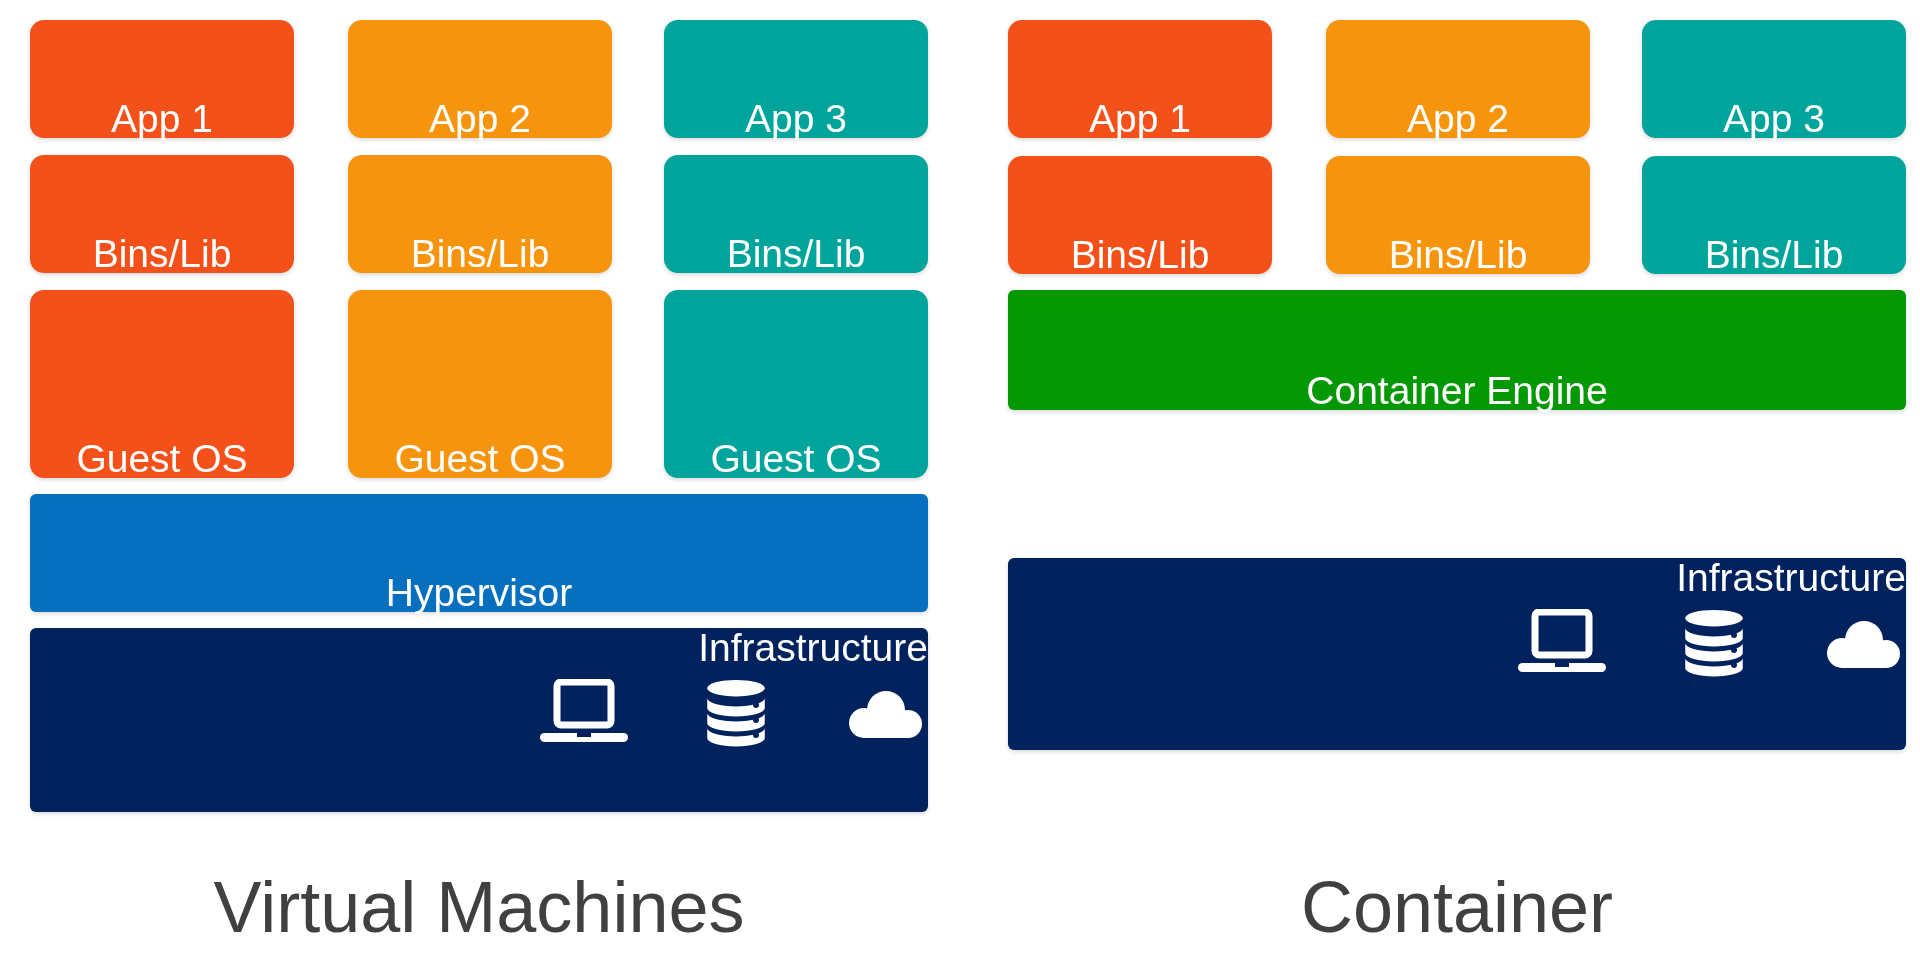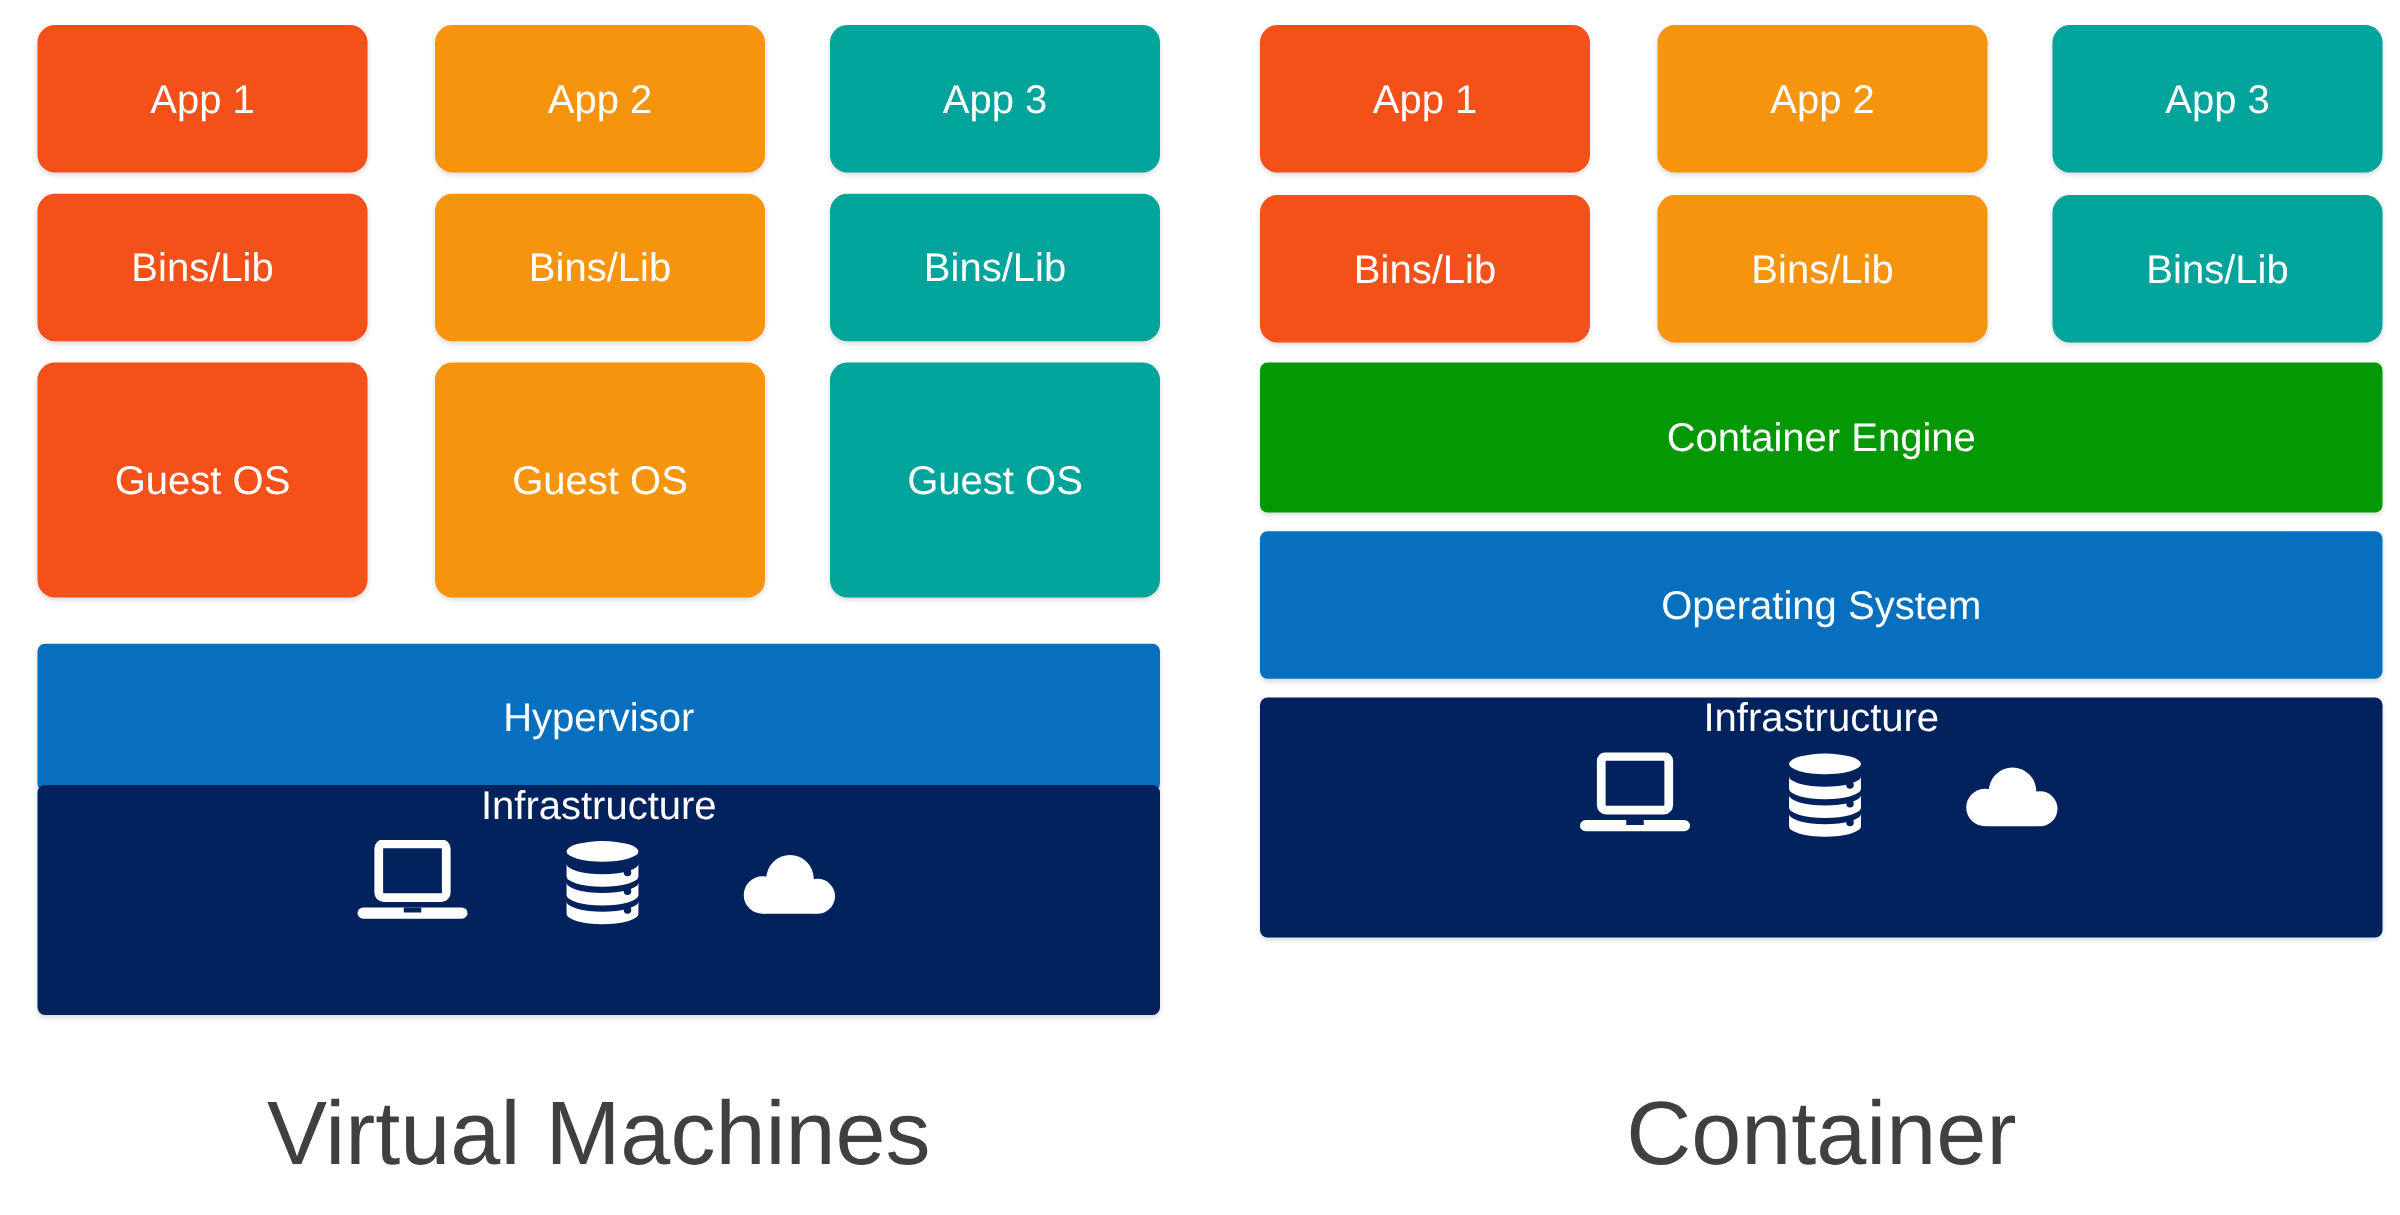--- a/index.html
+++ b/index.html
@@ -10,22 +10,22 @@
     font-family:"Liberation Sans", sans-serif;
   }
   .panel { position:absolute; top:0; height:972px; width:898px; }
   #panel-vm { left:30px; }
   #panel-ct { left:1008px; }
 
   .box {
     position:absolute;
     border-radius:14px;
     color:#ffffff;
-    display:flex; align-items:center; justify-content:center;
-    font-size:32px; line-height:1;
+    display:flex; align-items:flex-end; justify-content:center;
+    font-size:39px; line-height:1;
     box-shadow:0 2px 4px rgba(0,0,0,0.15);
   }
   .bar { left:0; width:898px; border-radius:6px; }
 
   
   .c0 { left:0;    width:264px; }
   .c1 { left:318px; width:264px; }
   .c2 { left:634px; width:264px; }
 
   
@@ -89,21 +89,21 @@
   <div class="box c0 r-vm-guest" style="background: rgb(244, 80, 26);">
     <span>Guest OS</span>
   </div>
   <div class="box c1 r-vm-guest" style="background: rgb(247, 148, 14);">
     <span>Guest OS</span>
   </div>
   <div class="box c2 r-vm-guest" style="background: rgb(0, 164, 155);">
     <span>Guest OS</span>
   </div>
 
-  <div class="box bar r-vm-hyp" style="background: rgb(7, 112, 190); margin-top: 21px;">
+  <div class="box bar r-vm-hyp" style="background: rgb(7, 112, 190);">
     <span>Hypervisor</span>
   </div>
 
   <div class="box bar infra r-vm-infra" style="background: rgb(2, 34, 94);">
     <span class="bar-label">Infrastructure</span>
     <span class="icon-row">
       <span class="icon">
         <svg width="92" height="72" viewBox="0 0 92 72" aria-hidden="true">
           <rect x="19" y="3" width="54" height="43" rx="4" fill="none" stroke="#FFFFFF" stroke-width="7"></rect>
           <rect x="2" y="54" width="88" height="9" rx="4.5" fill="#FFFFFF"></rect>
@@ -154,23 +154,20 @@
     <span>Bins/Lib</span>
   </div>
   <div class="box c2 r-ct-bins" style="background: rgb(0, 164, 155);">
     <span>Bins/Lib</span>
   </div>
 
   <div class="box bar r-ct-ce" style="background: rgb(4, 153, 4);">
     <span>Container Engine</span>
   </div>
 
-  <div class="box bar r-ct-os" style="background: rgb(7, 112, 190);">
-    <span>Operating System</span>
-  </div>
 
   <div class="box bar infra r-ct-infra" style="background: rgb(2, 34, 94);">
     <span class="bar-label">Infrastructure</span>
     <span class="icon-row">
       <span class="icon">
         <svg width="92" height="72" viewBox="0 0 92 72" aria-hidden="true">
           <rect x="19" y="3" width="54" height="43" rx="4" fill="none" stroke="#FFFFFF" stroke-width="7"></rect>
           <rect x="2" y="54" width="88" height="9" rx="4.5" fill="#FFFFFF"></rect>
           <rect x="39" y="54" width="14" height="4" fill="#02225E"></rect>
         </svg>

